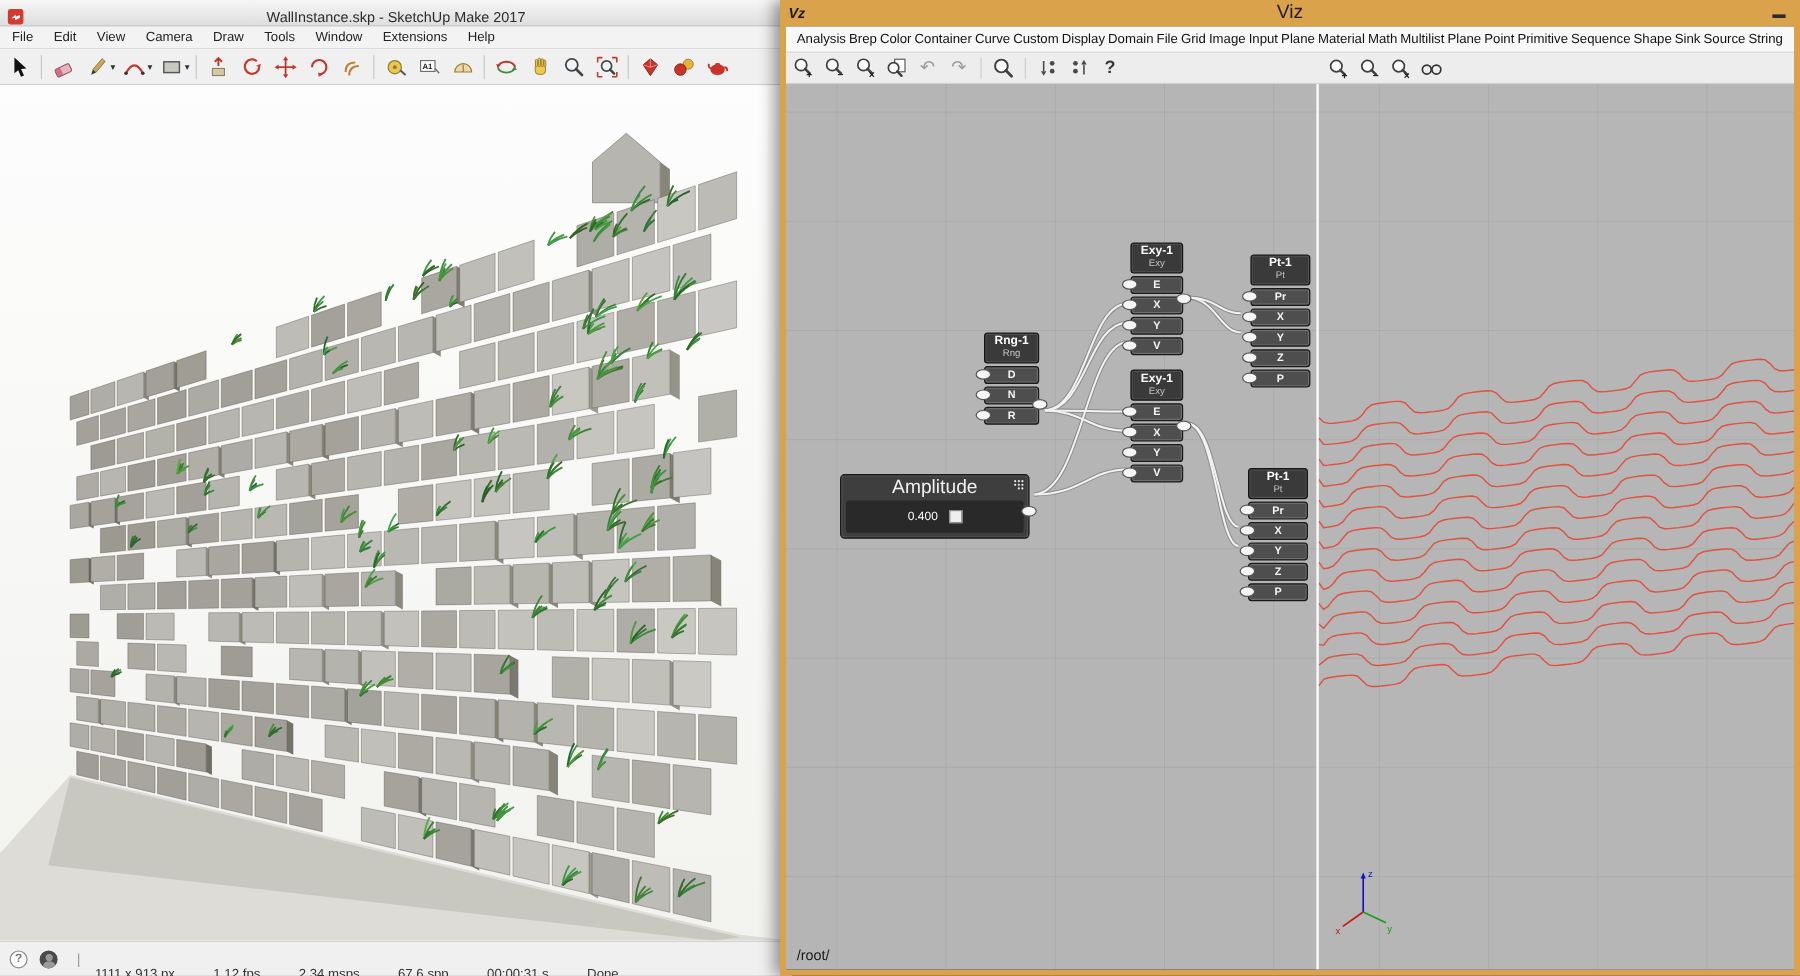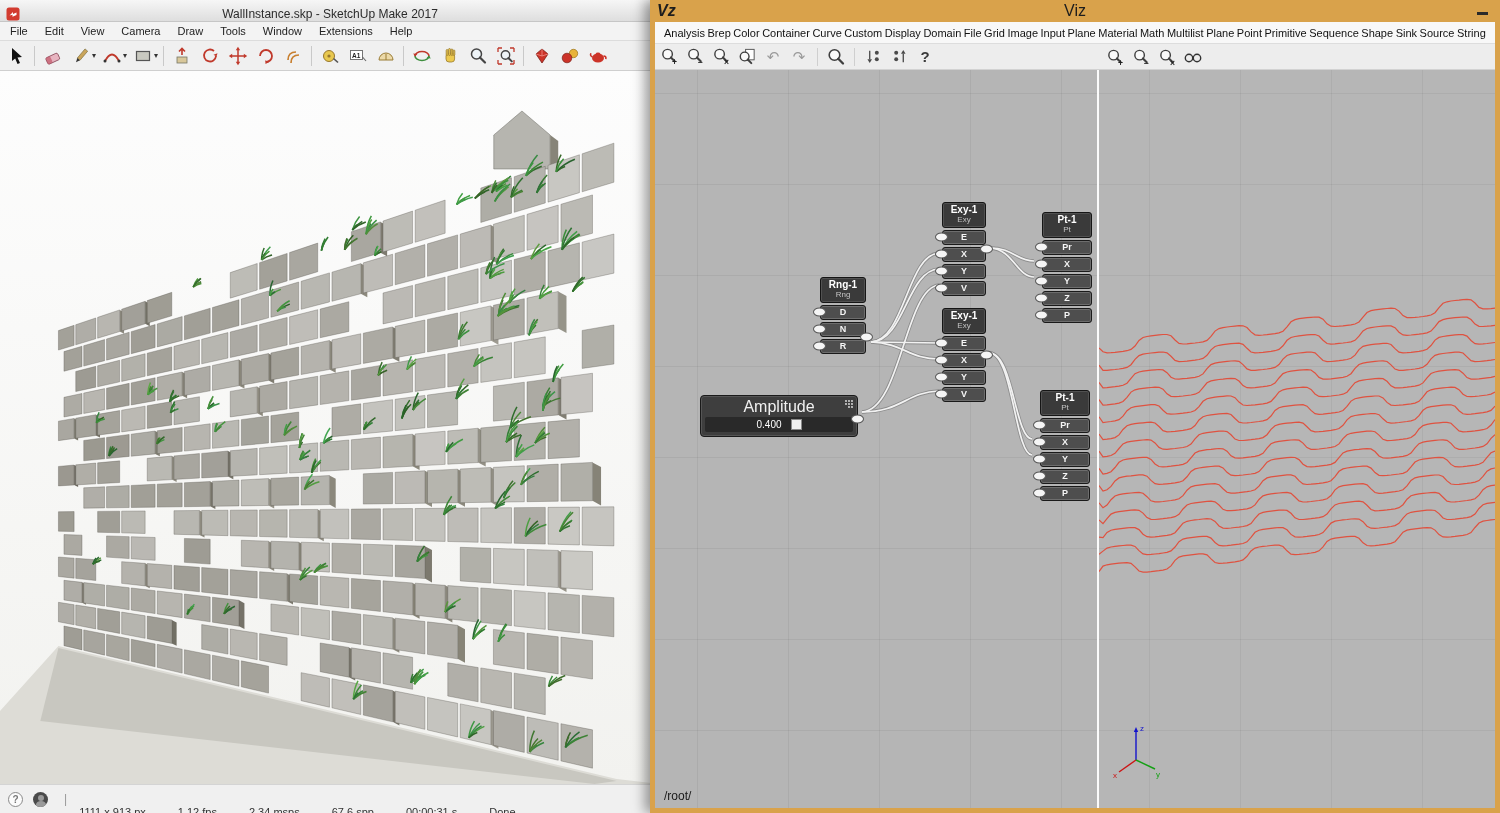--- a/index.html
+++ b/index.html
@@ -29,21 +29,21 @@
   .st-circle { width:15px; height:15px; border-radius:50%; display:flex; align-items:center; justify-content:center; }
   .st-help { border:1.4px solid #8a8a8a; color:#777; font-size:10px; font-weight:bold; background:#fbfbfb; }
   .st-user { background:#4a4a4a; position:relative; overflow:hidden; }
   .st-user::before { content:""; position:absolute; left:4.5px; top:3px; width:6px; height:6px; border-radius:50%; background:#9a9a9a; }
   .st-user::after { content:""; position:absolute; left:2.5px; top:9.5px; width:10px; height:7px; border-radius:50% 50% 0 0; background:#9a9a9a; }
 
   
   .viz-window { position:absolute; left:650px; top:0; width:850px; height:813px;
                 background:#d9a24b; box-shadow:-5px 0 12px rgba(0,0,0,.4); }
   .viz-titlebar { position:relative; height:22px; display:flex; align-items:center; padding:0 7px; }
-  .viz-logo { font-size:16px; font-weight:bold; font-style:italic; color:#1d1d1d; }
+  .viz-logo { font-size:12px; font-weight:bold; font-style:italic; color:#1d1d1d; }
   .viz-title { position:absolute; left:0; right:0; text-align:center; font-size:16px; color:#1d1d1d; pointer-events:none; }
   .viz-minbtn { margin-left:auto; width:22px; height:16px; display:flex; align-items:flex-end; justify-content:center; padding-bottom:4px; }
   .viz-minbtn i { display:block; width:11px; height:3px; background:#2a2a2a; }
   .viz-inner { position:absolute; left:5px; top:22px; right:5px; bottom:5px; background:#000000;
                display:flex; flex-direction:column; }
   .viz-menubar { height:22px; background:#f8f8f8; border-bottom:1px solid #ddd;
                  display:flex; align-items:center; justify-content:space-between; padding:0 9px; }
   .viz-menubar span { font-size:11px; color:#111; cursor:default; }
   .viz-toolbar { position:relative; height:26px; background:#ededed; border-bottom:1px solid #d2d2d2;
                  display:flex; align-items:center; padding:0 2px; gap:2px; }
@@ -79,21 +79,21 @@
   .port-pill { display:block; background:#4e4e4e; border:1px solid #1a1a1a; border-radius:3px; color:#f5f5f5;
                font-size:9px; font-weight:bold; text-align:center; padding:1.5px 0;
                box-shadow:inset 0 0 0 1px rgba(255,255,255,.18); }
   .out-oval { position:absolute; right:-7px; width:13px; height:9px; background:#f5f5f5;
               border:1px solid #555; border-radius:50%; transform:translateY(-50%); z-index:4; }
 
   .amp-node { position:absolute; z-index:3; background:#3e3e3e; border:1px solid #1a1a1a; border-radius:4px;
               padding:2px 4px 4px; box-shadow:inset 0 0 0 1px rgba(255,255,255,.12); }
   .amp-title { font-size:16px; color:#f0f0f0; text-align:center; padding-bottom:1px; }
   .amp-dots { position:absolute; right:3px; top:3px; }
-  .amp-bar { height:15px; background:#292929; border-radius:2px; display:flex; align-items:center;
+  .amp-bar { height:27px; background:#292929; border-radius:2px; display:flex; align-items:center;
              justify-content:center; gap:9px; }
   .amp-value { font-size:10px; color:#fff; }
   .amp-handle { width:11px; height:11px; background:#efefef; border:1px solid #8a8a8a; }
 </style>
 </head>
 <body>
 
 <div class="su-window">
   <div class="su-titlebar">
     <svg width="14" height="14" viewBox="0 0 14 14">

